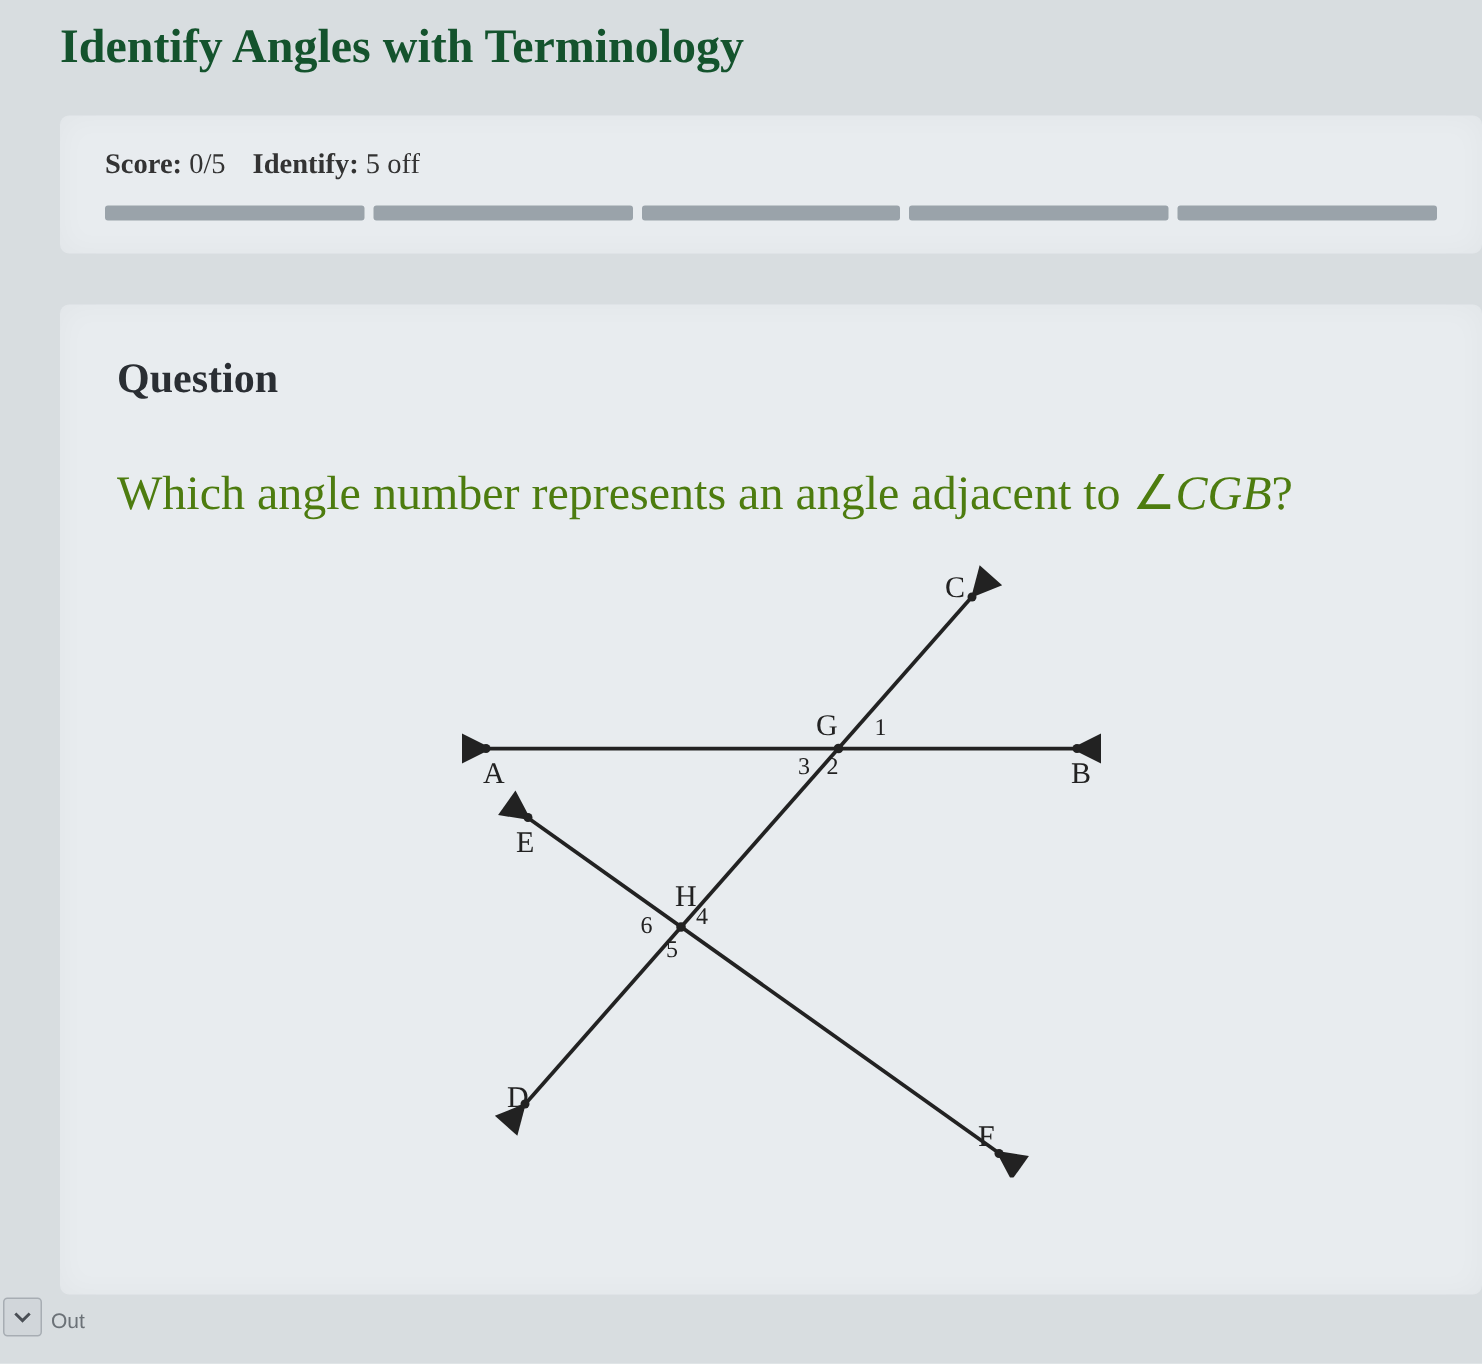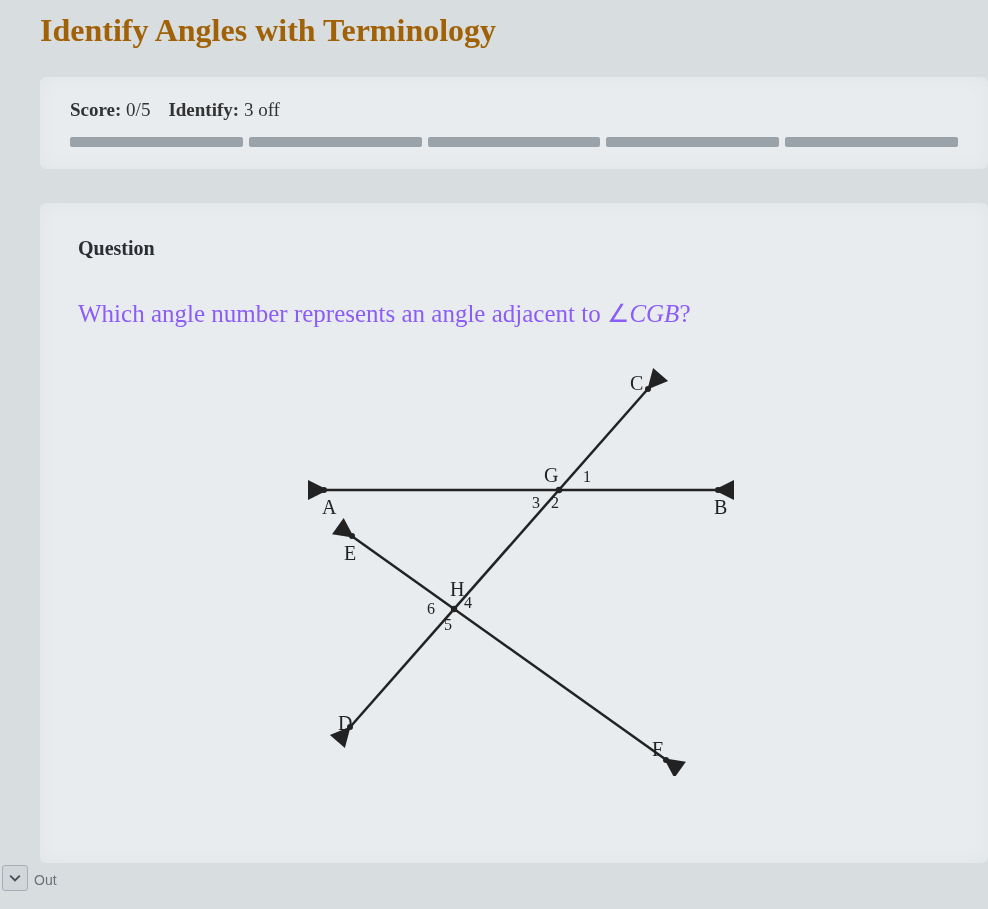--- a/index.html
+++ b/index.html
@@ -12,21 +12,21 @@
     position: relative;
   }
   .page {
     padding: 0 0 0 40px;
     width: 100%;
     height: 100%;
   }
   .title {
     font-size: 32px;
     font-weight: bold;
-    color: #a16207;
+    color: #14532d;
     padding: 12px 16px 28px 0;
   }
   .card {
     background: #e8ecef;
     border-radius: 6px;
     padding: 22px 30px;
     margin-bottom: 34px;
     box-shadow: inset 0 0 20px rgba(0,0,0,0.03);
     text-align: center;
   }
@@ -49,30 +49,30 @@
     border-radius: 2px;
   }
   .qcard {
     background: #e8ecef;
     border-radius: 6px;
     padding: 34px 38px 10px 38px;
     height: 660px;
     box-shadow: inset 0 0 20px rgba(0,0,0,0.03);
   }
   .qheading {
-    font-size: 20px;
+    font-size: 28px;
     font-weight: bold;
     color: #2a2e33;
     margin-bottom: 36px;
   }
   .qtext {
-    font-size: 25px;
-    color: #8b5cf6;
+    font-size: 32px;
+    color: #4d7c0f;
     line-height: 1.45;
-    margin-bottom: 24px;
+    margin-bottom: 14px;
   }
   .qtext .mathit { font-style: italic; }
   .figure {
     position: relative;
     width: 460px;
     height: 420px;
     margin: 0 auto;
   }
   .ptlabel {
     position: absolute;
@@ -117,21 +117,21 @@
   <div class="title">Identify Angles with Terminology</div>
 
   <div class="card">
     <div class="score-row">
       <span>
         <b>Score:</b>
         <span>0/5</span>
       </span>
       <span>
         <b>Identify:</b>
-        <span>3 off</span>
+        <span>5 off</span>
       </span>
     </div>
     <div class="progress">
       <div class="progress-seg"></div>
       <div class="progress-seg"></div>
       <div class="progress-seg"></div>
       <div class="progress-seg"></div>
       <div class="progress-seg"></div>
     </div>
   </div>

